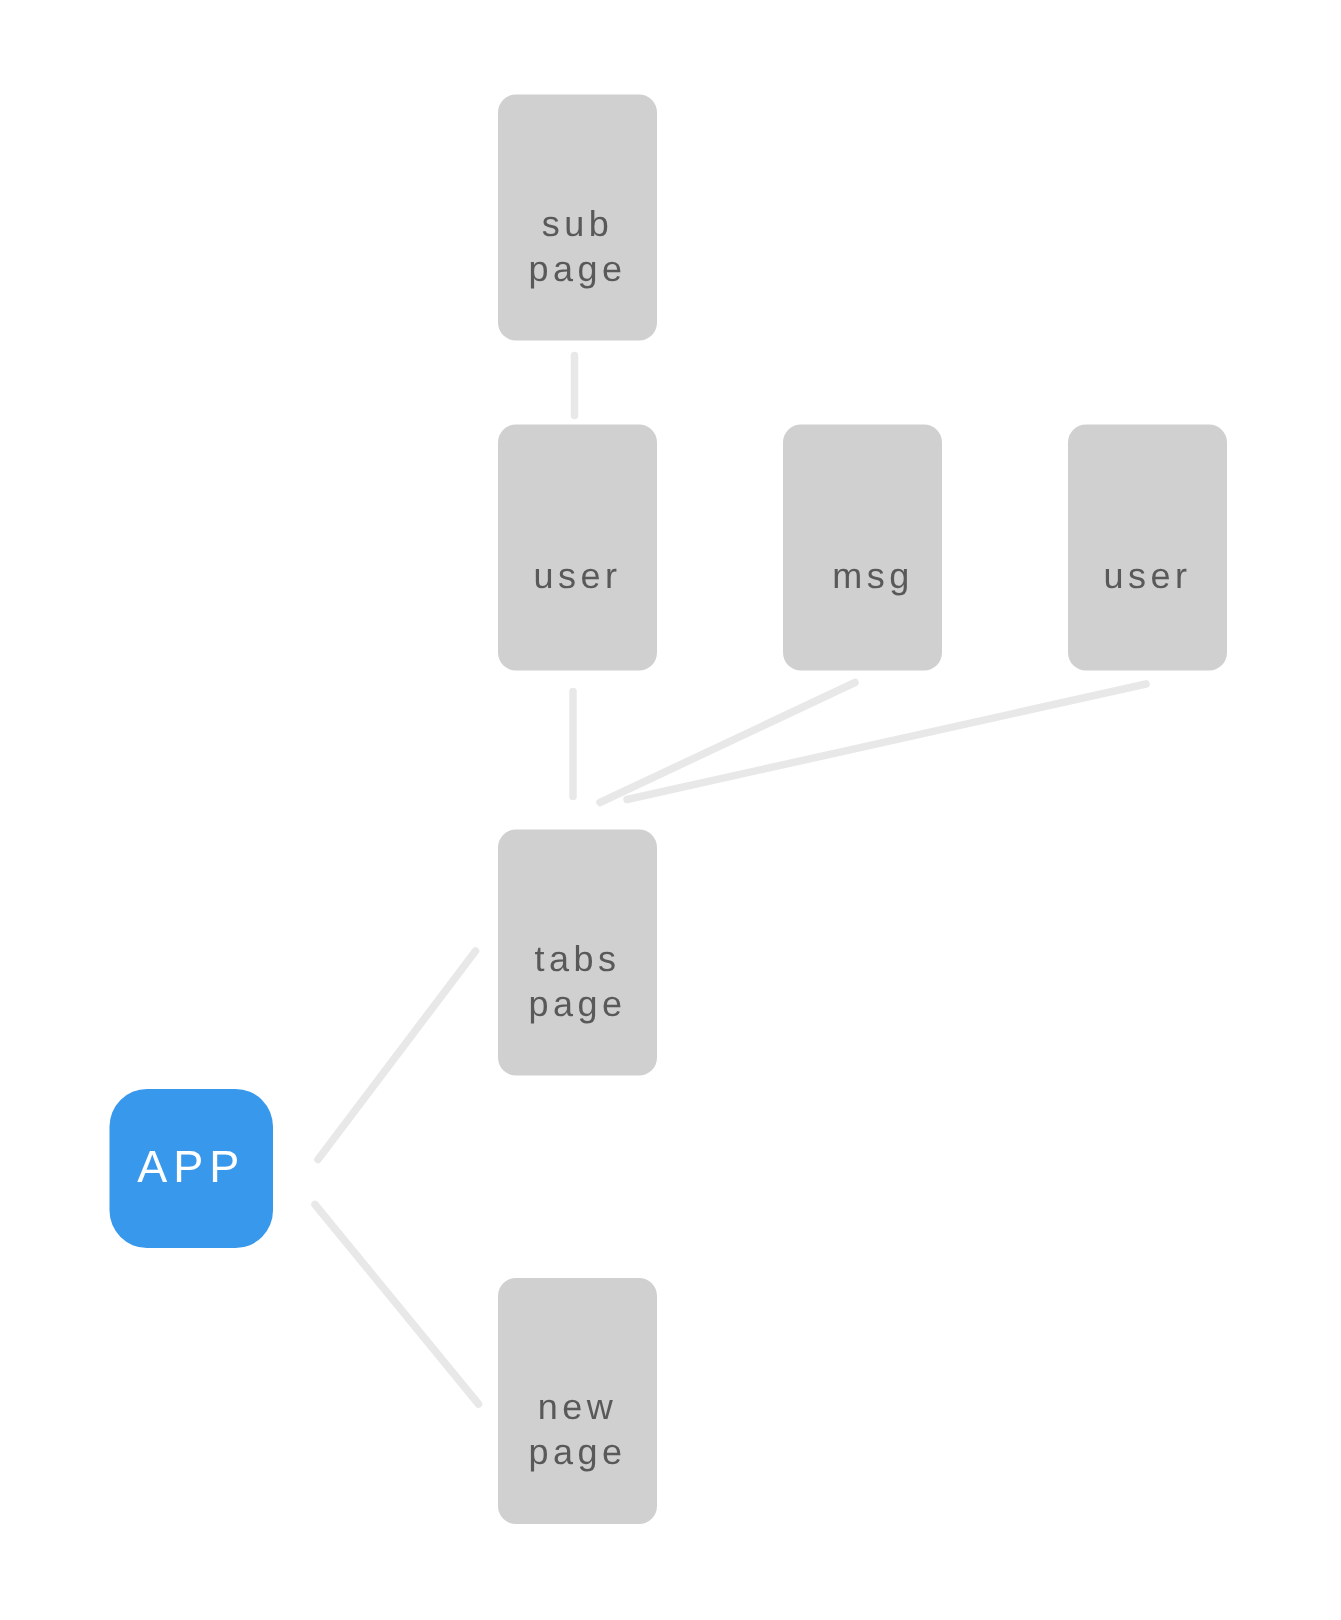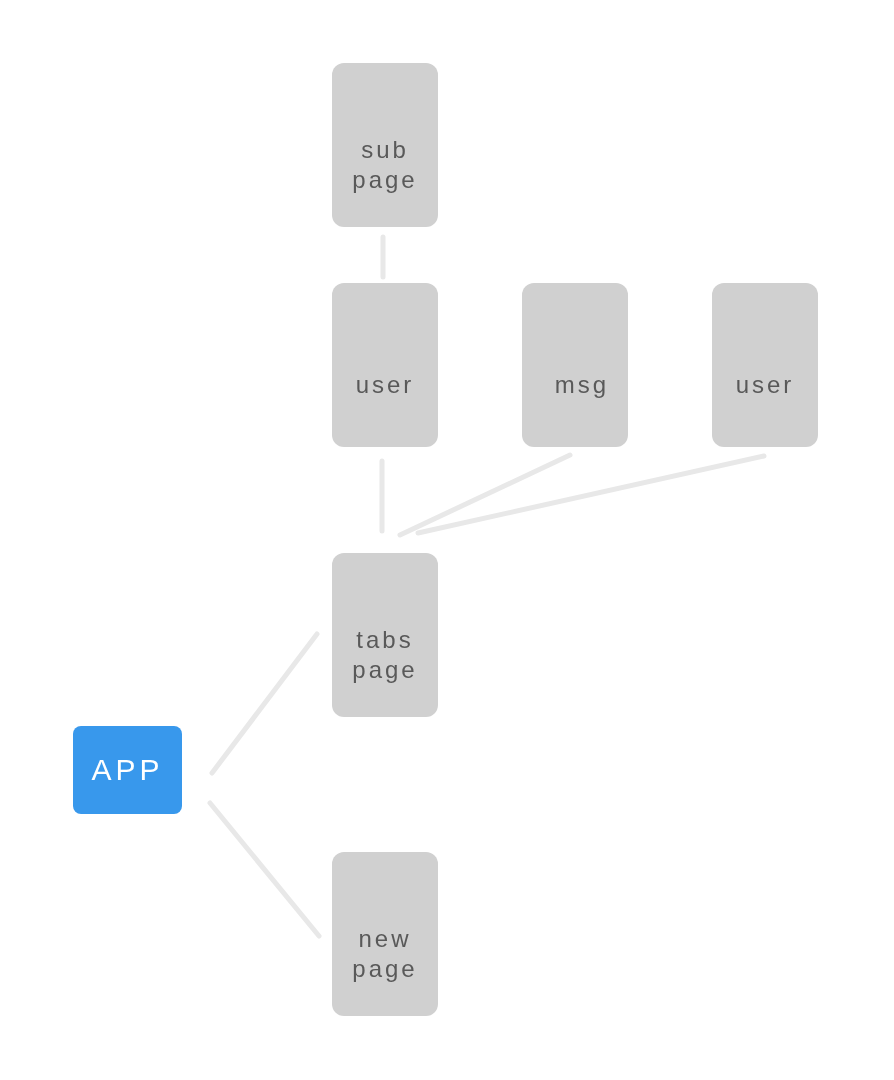--- a/index.html
+++ b/index.html
@@ -46,23 +46,23 @@
     line-height: 30px;
   }
   .node.page .label {
     padding: 0 6px;
     margin-top: 40px;
   }
   .node.app {
     left: 73px;
     top: 726px;
     width: 109px;
-    height: 88px;
+    height: 106px;
     background: var(--app-fill, #3898ec);
-    border-radius: 8px;
+    border-radius: 25px;
     color: var(--app-text, #ffffff);
     font-size: 30px;
     letter-spacing: 4px;
   }
   .node.sub-page  { left: 332px; top: 63px;  }
   .node.home      { left: 332px; top: 283px; }
   .node.msg       { left: 522px; top: 283px; padding-left: 14px; }
   .node.user      { left: 712px; top: 283px; text-align: right; }
   .node.tabs-page { left: 332px; top: 553px; justify-content: flex-end; }
   .node.new-page  { left: 332px; top: 852px; justify-content: center; }

